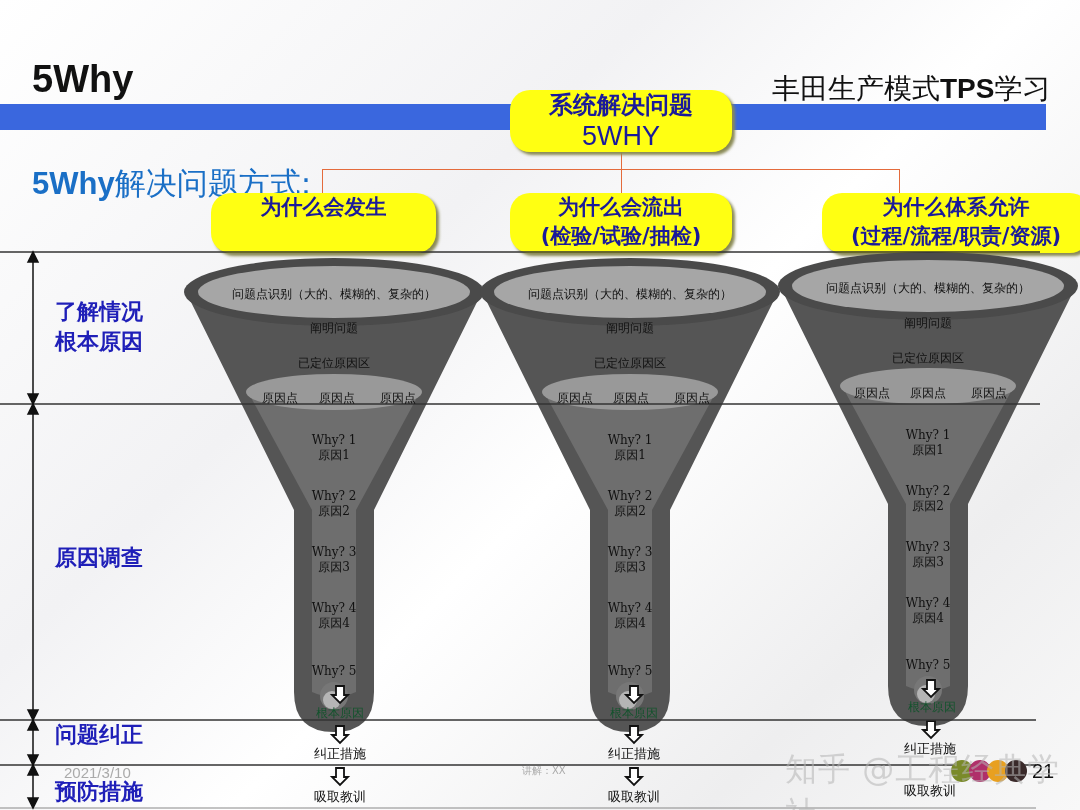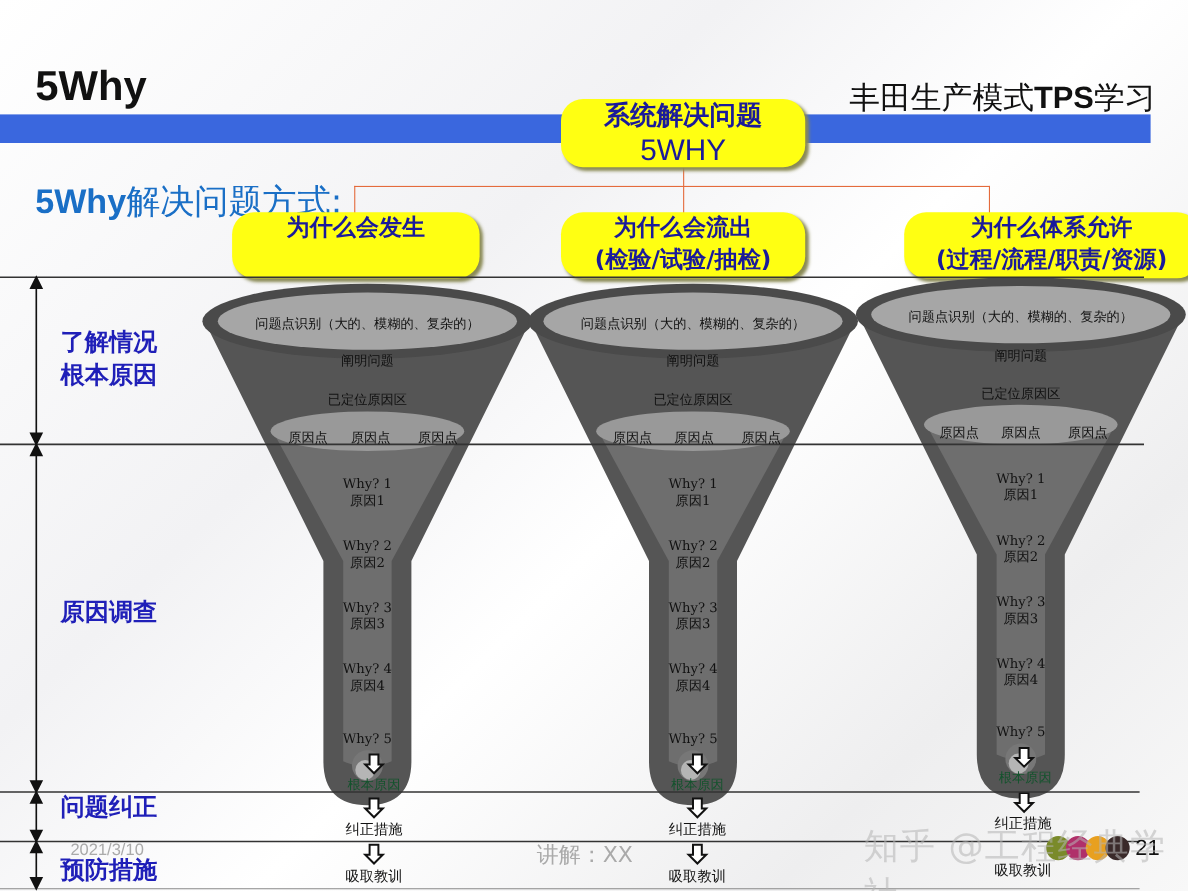--- a/index.html
+++ b/index.html
@@ -17,21 +17,21 @@
     font-family:"DejaVu Sans",sans-serif;}
   .main-box{left:510px;top:90px;width:222px;height:62px;font-size:24px;line-height:31px;}
   .main-box .l2{font-weight:normal;color:#1a1a9a;font-family:"Liberation Sans",sans-serif;font-size:27px;}
   .sub-box{top:193px;height:60px;font-size:21px;line-height:29px;}
   .sb1{left:211px;width:225px;}
   .sb2{left:510px;width:222px;}
   .sb3{left:822px;width:268px;}
   .rline{background:#e46b3c;}
   .stage{left:55px;color:#1f1fb8;font-weight:bold;font-size:22px;line-height:30px;}
   .footer-date{left:64px;top:764px;color:#aaa;font-size:15px;font-family:"Liberation Sans",sans-serif;}
-  .footer-speaker{left:488px;top:764px;color:#aaa;font-size:20px;}
+  .footer-speaker{left:522px;top:764px;color:#aaa;font-size:10px;}
   .page-num{left:1032px;top:760px;font-size:20px;color:#111;font-family:"Liberation Sans",sans-serif;}
   .wm{left:762px;top:748px;font-size:32px;color:rgba(180,180,180,0.55);letter-spacing:1px;margin-left:23px;}
   .ftxt{font-family:"DejaVu Serif","Liberation Serif",serif;color:#111;font-size:12px;text-align:center;white-space:nowrap;}
   .root{color:#14532d;font-size:12px;}
   .arrow-label{font-family:"DejaVu Serif",serif;font-size:13px;color:#111;text-align:center;white-space:nowrap;}
   .dots span{display:inline-block;width:22px;height:22px;border-radius:50%;margin-left:-4px;}
 </style>
 </head>
 <body>
 

